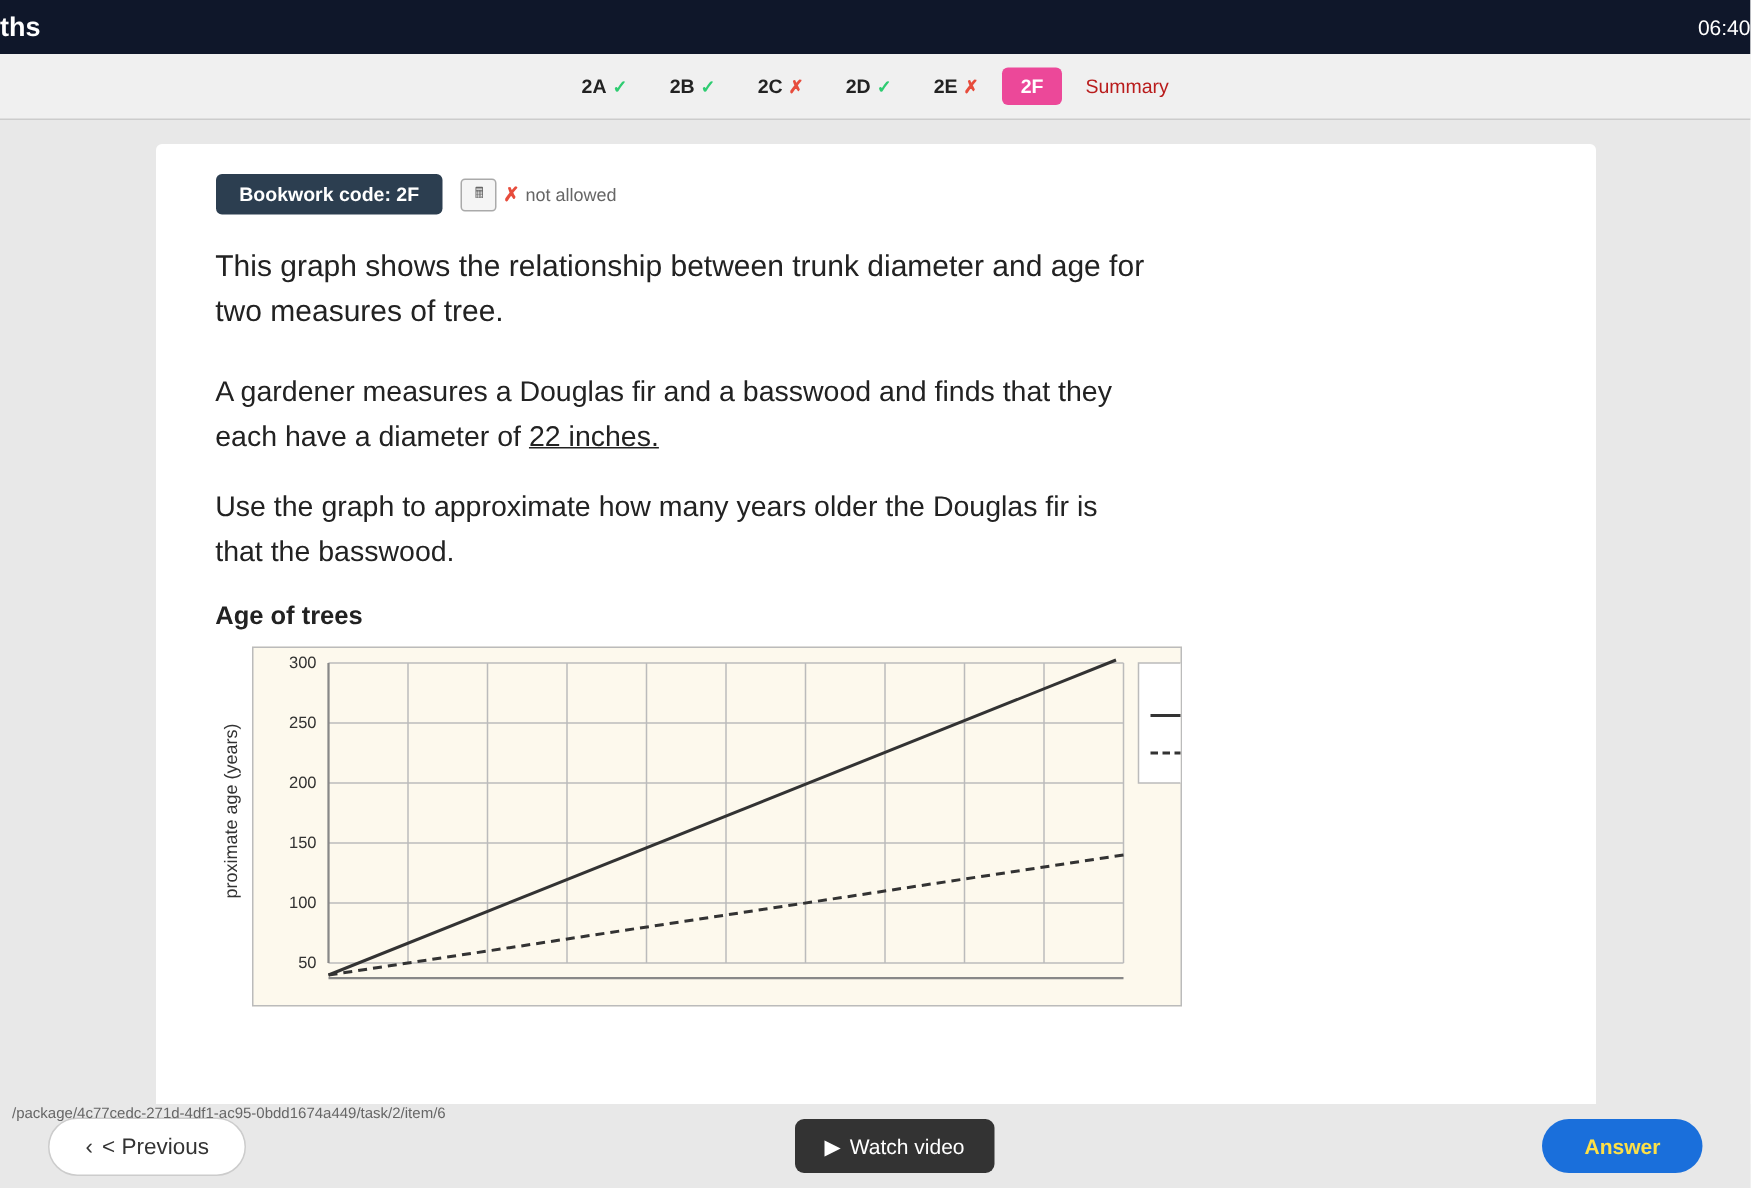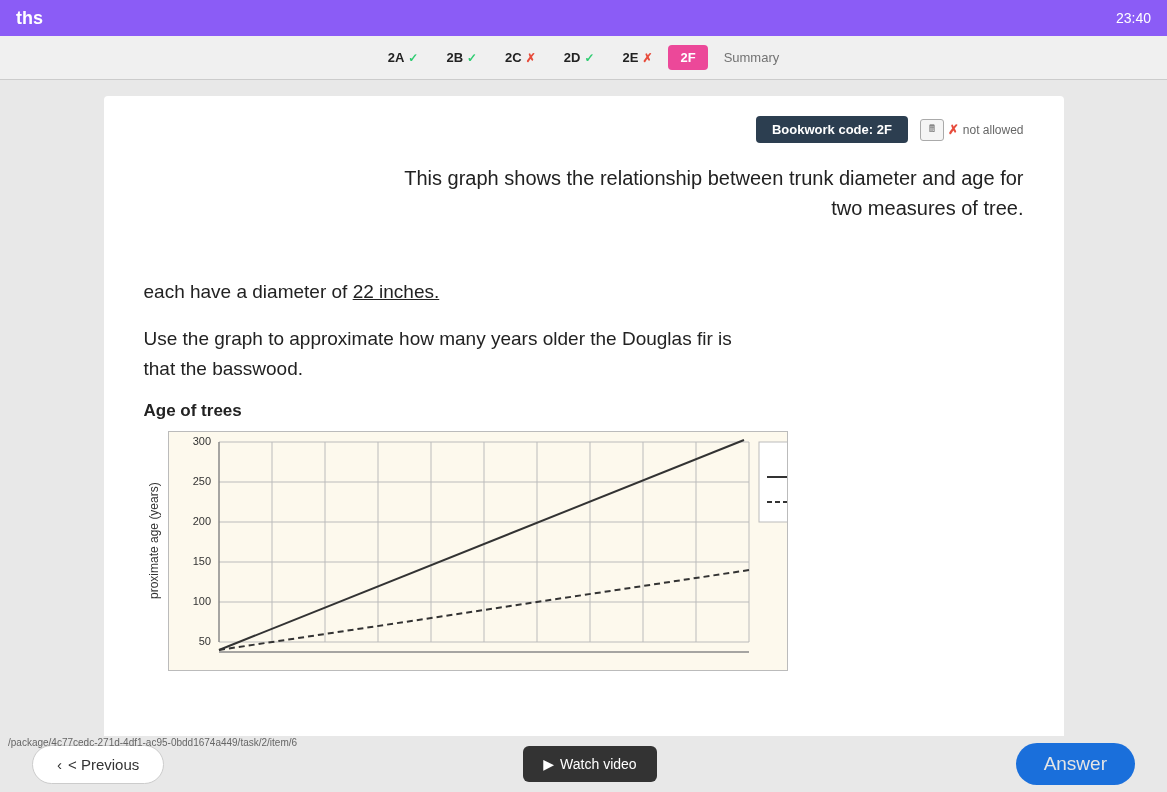--- a/index.html
+++ b/index.html
@@ -7,26 +7,26 @@
       font-family: Arial, sans-serif;
       background: #e8e8e8;
       width: 1167px;
       height: 792px;
       overflow: hidden;
       position: relative;
     }
 
     
     .top-bar {
-      background: #8b5cf6;
+      background: #0f172a;
       height: 36px;
       display: flex;
       align-items: center;
       justify-content: space-between;
-      padding: 0 16px;
+      padding: 0 0;
     }
     .top-bar-left {
       color: white;
       font-size: 18px;
       font-weight: bold;
     }
     .top-bar-right {
       color: white;
       font-size: 14px;
     }
@@ -46,42 +46,42 @@
       align-items: center;
       padding: 5px 12px;
       border-radius: 4px;
       font-size: 13px;
       font-weight: 700;
       cursor: pointer;
     }
     .tab-check { color: #2ecc71; }
     .tab-x { color: #e74c3c; }
     .tab-active { background: #ec4899; color: white; }
-    .tab-summary { color: #737373; font-weight: 500; }
+    .tab-summary { color: #b91c1c; font-weight: 500; }
     .tab-icon {
       margin-left: 4px;
       font-size: 12px;
     }
 
     
     .main-content {
       background: white;
       margin: 16px auto;
       width: 960px;
       min-height: 680px;
       border-radius: 4px;
       padding: 20px 40px 20px 40px;
       position: relative;
     }
 
     
     .bookwork-bar {
       display: flex;
       align-items: center;
-      justify-content: flex-end;
+      justify-content: flex-start;
       gap: 12px;
       margin-bottom: 20px;
     }
     .bookwork-code {
       background: #2c3e50;
       color: white;
       padding: 6px 16px;
       border-radius: 4px;
       font-size: 13px;
       font-weight: 600;
@@ -106,21 +106,21 @@
       font-size: 10px;
     }
     .red-x {
       color: #e74c3c;
       font-weight: bold;
       font-size: 13px;
     }
 
     
     .question-text {
-      text-align: right;
+      text-align: left;
       font-size: 20px;
       line-height: 1.5;
       margin-bottom: 24px;
       color: #222;
     }
     .question-sub {
       text-align: left;
       font-size: 19px;
       line-height: 1.6;
       margin-bottom: 16px;
@@ -194,47 +194,47 @@
       border-radius: 6px;
       padding: 10px 20px;
       font-size: 14px;
       cursor: pointer;
       display: flex;
       align-items: center;
       gap: 6px;
     }
     .btn-answer {
       background: #1a6fdb;
-      color: #e5e5e5;
+      color: #fde047;
       border: none;
       border-radius: 24px;
       padding: 10px 28px;
-      font-size: 19px;
+      font-size: 14px;
       cursor: pointer;
-      font-weight: 400;
+      font-weight: 700;
     }
 
     
     .url-bar {
       position: absolute;
       bottom: 0;
       left: 0;
       font-size: 10px;
       color: #666;
       padding: 2px 8px;
     }
 
     svg text { font-family: Arial, sans-serif; }
   </style>
 </head>
 <body>
 
 <div class="top-bar">
   <span class="top-bar-left">ths</span>
-  <span class="top-bar-right">23:40</span>
+  <span class="top-bar-right">06:40</span>
 </div>
 
 <div class="tab-bar">
   <div class="tab" style="color:#222;">
     <span>2A</span>
     <span class="tab-icon tab-check">✓</span>
   </div>
   <div class="tab" style="color:#222;">
     <span>2B</span>
     <span class="tab-icon tab-check">✓</span>
@@ -269,21 +269,21 @@
       <span>not allowed</span>
     </div>
   </div>
 
   <div class="question-text">
     <span>This graph shows the relationship between trunk diameter and age for</span><br>
     <span>two measures of tree.</span>
   </div>
 
   <div class="question-sub">
-    <br>
+    <span>A gardener measures a Douglas fir and a basswood and finds that they</span><br>
     <span>each have a diameter of</span>
     <span class="underline-text">22 inches.</span>
   </div>
 
   <div class="question-sub">
     <span>Use the graph to approximate how many years older the Douglas fir is</span><br>
     <span>that the basswood.</span>
   </div>
 
   <div class="chart-container">

